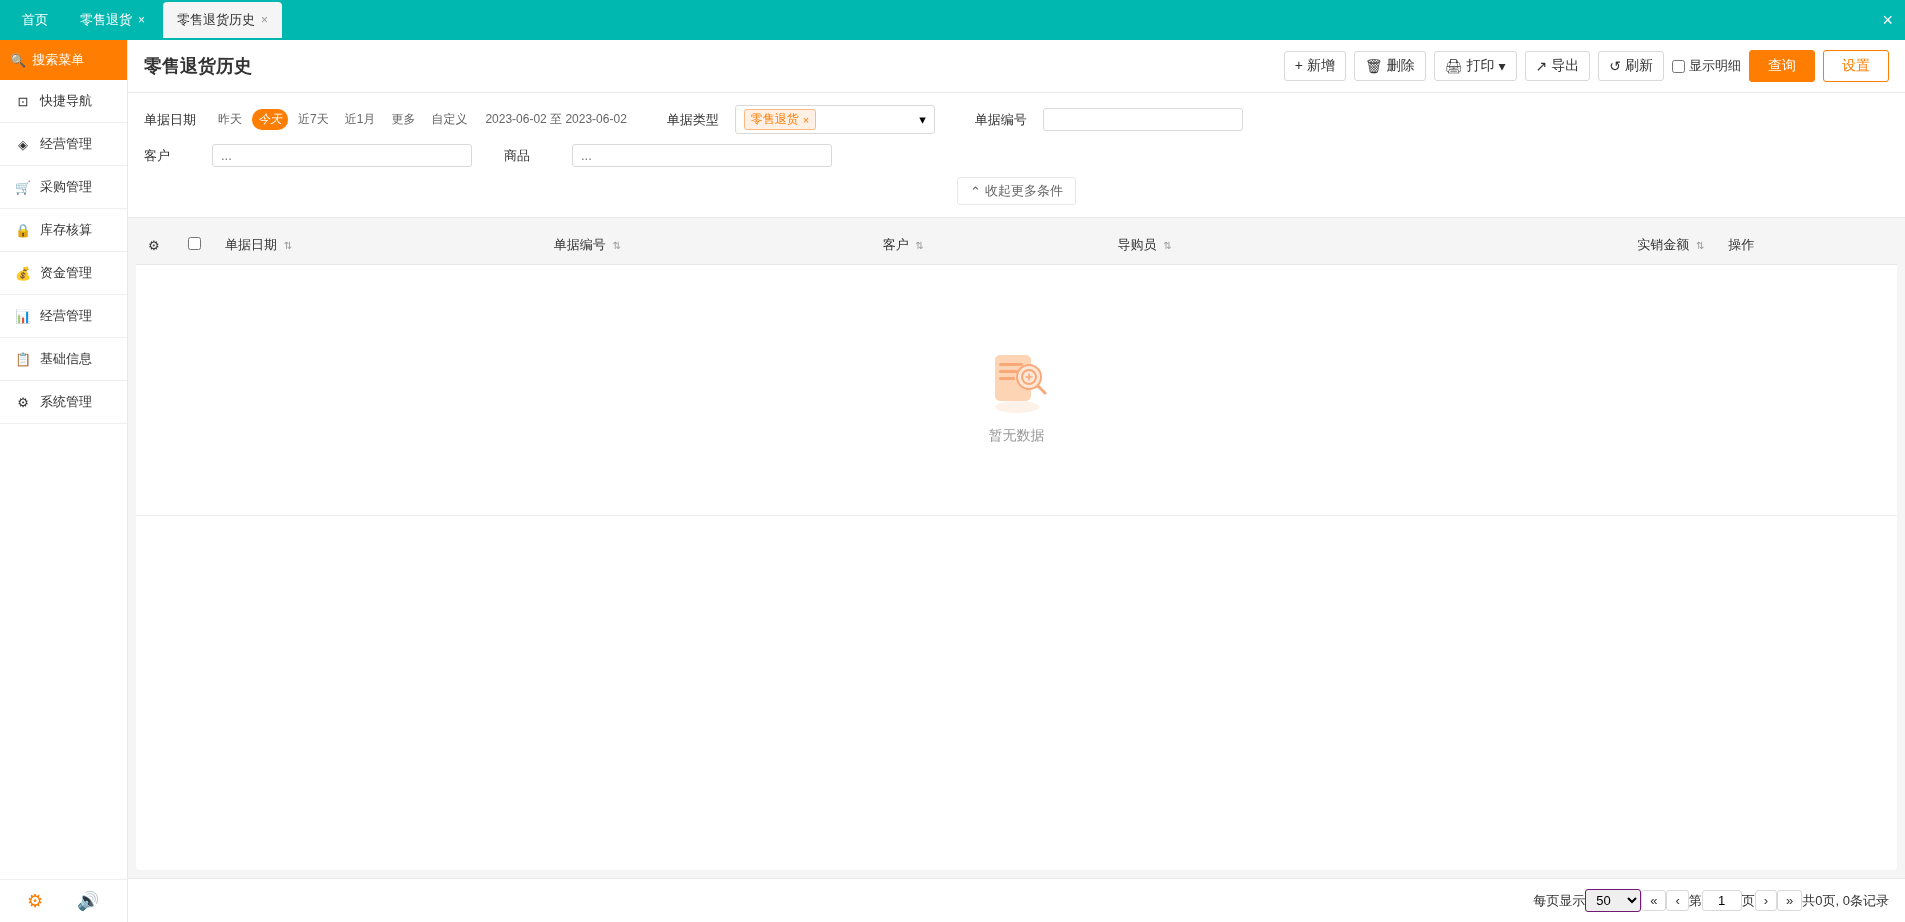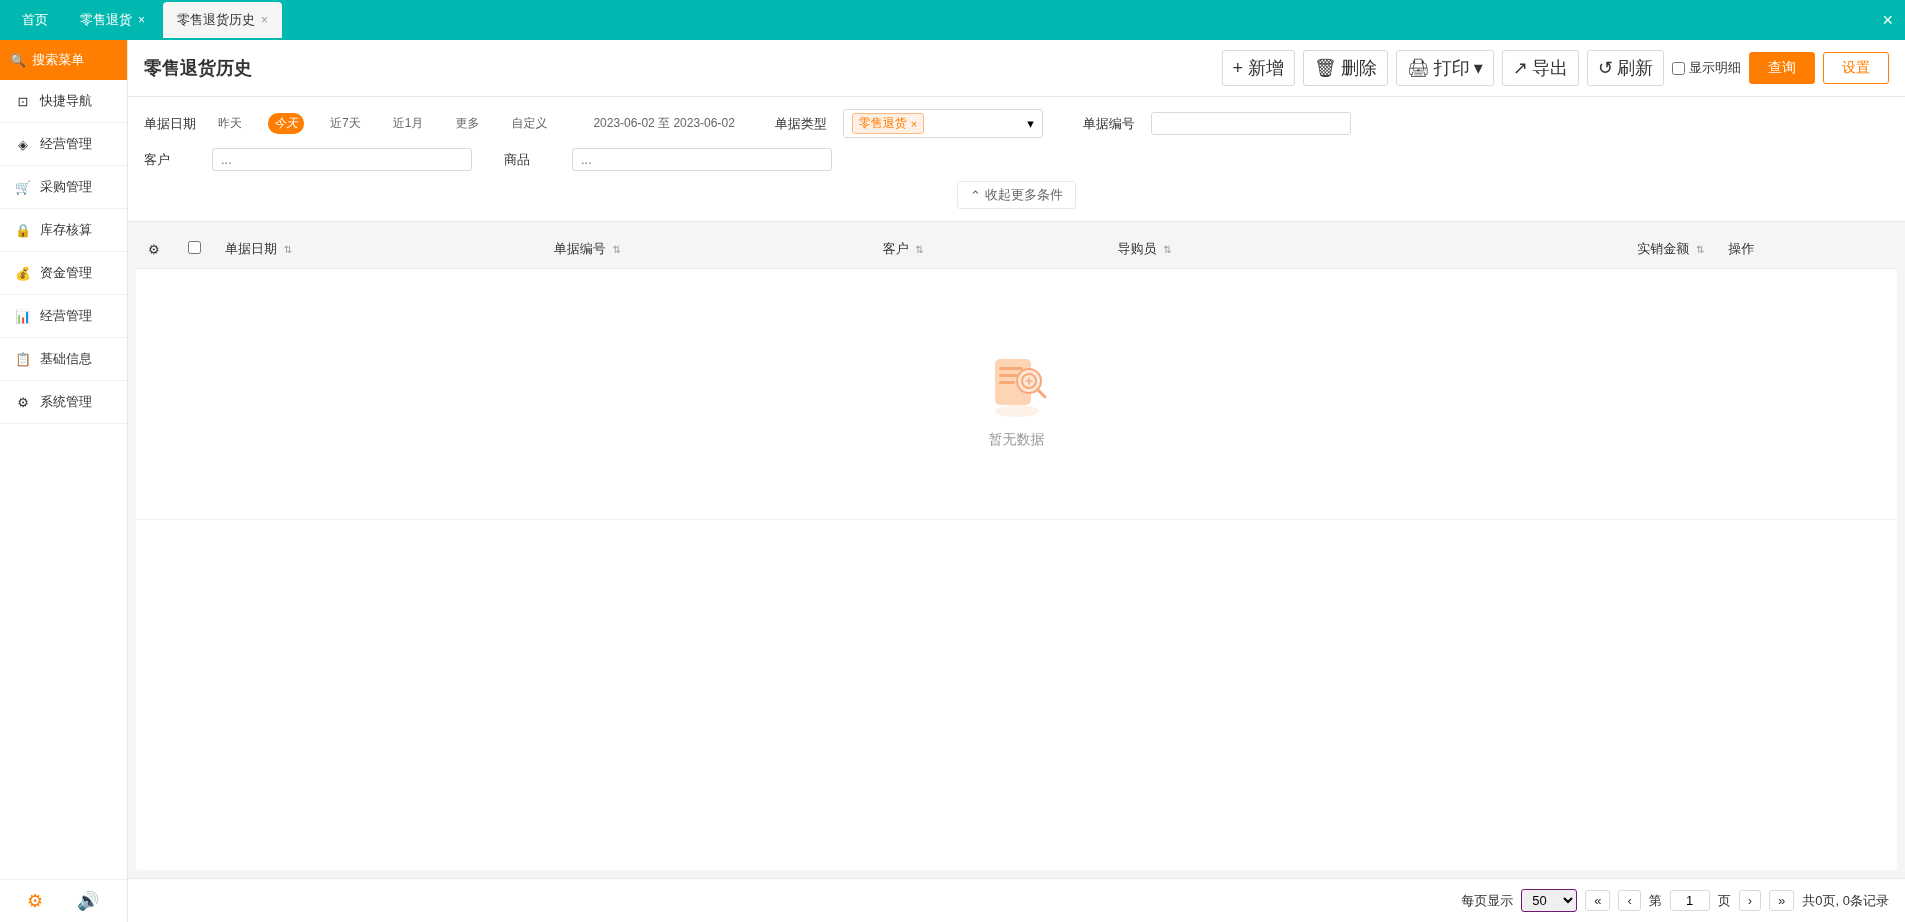--- a/index.html
+++ b/index.html
@@ -49,36 +49,36 @@
     
     .page-header {
       display: flex; align-items: center; justify-content: space-between;
       padding: 10px 16px; background: #fff; border-bottom: 1px solid #e8e8e8; min-height: 48px;
     }
     .page-title { font-size: 18px; font-weight: bold; color: #333; }
     .header-actions { display: flex; align-items: center; gap: 8px; }
     .btn {
       display: flex; align-items: center; gap: 4px; padding: 5px 10px;
       border: 1px solid #d9d9d9; border-radius: 3px; background: #fff;
-      font-size: 18px; cursor: pointer; color: #333; white-space: nowrap;
+      font-size: 14px; cursor: pointer; color: #333; white-space: nowrap;
     }
     .btn-query { background: #ff7d00; color: #fff; border-color: #ff7d00; padding: 6px 18px; font-size: 14px; }
     .btn-setting { background: #fff; color: #ff7d00; border-color: #ff7d00; padding: 6px 18px; font-size: 14px; }
     .checkbox-label { display: flex; align-items: center; gap: 4px; font-size: 13px; cursor: pointer; color: #333; }
 
     
     .filter-area { background: #fff; padding: 12px 16px; border-bottom: 1px solid #e8e8e8; }
     .filter-row { display: flex; align-items: center; gap: 0; margin-bottom: 10px; flex-wrap: wrap; }
     .filter-label { font-size: 13px; color: #333; white-space: nowrap; margin-right: 8px; min-width: 60px; }
-    .date-filter { display: flex; align-items: center; gap: 20px; }
+    .date-filter { display: flex; align-items: center; gap: 4px; }
     .date-btn {
       padding: 2px 6px; font-size: 12px; border-radius: 3px; cursor: pointer; color: #666; border: none; background: none;
     }
     .date-btn.today { background: #ff7d00; color: #fff; border-radius: 10px; padding: 2px 6px; font-style: italic; }
-    .date-range { font-size: 12px; color: #666; margin-left: 20px; }
+    .date-range { font-size: 12px; color: #666; margin-left: 8px; }
     .filter-select {
       display: flex; align-items: center; border: 1px solid #d9d9d9; border-radius: 3px;
       padding: 3px 8px; font-size: 13px; min-width: 200px; cursor: pointer; background: #fff; gap: 6px;
     }
     .filter-tag {
       display: inline-flex; align-items: center; gap: 4px; background: #fff0e6;
       color: #ff7d00; border: 1px solid #ffb980; border-radius: 3px; padding: 1px 6px; font-size: 12px;
     }
     .filter-tag-close { cursor: pointer; color: #ff7d00; font-size: 11px; }
     .filter-input {
@@ -107,21 +107,21 @@
     .empty-state {
       display: flex; flex-direction: column; align-items: center; justify-content: center;
       padding: 60px 0; color: #999; font-size: 14px;
     }
     .empty-icon { width: 80px; height: 80px; margin-bottom: 12px; }
 
     
     .pagination-area {
       display: flex; align-items: center; justify-content: flex-end;
       padding: 10px 16px; background: #fff; border-top: 1px solid #e8e8e8;
-      font-size: 13px; color: #333; gap: 8px;
+      font-size: 13px; color: #333; 
     }
     .page-size-select {
       border: 1px solid #701a75; border-radius: 3px; padding: 2px 6px; font-size: 13px; cursor: pointer;
     }
     .page-nav-btn {
       border: 1px solid #d9d9d9; border-radius: 3px; padding: 2px 8px; background: #fff;
       cursor: pointer; font-size: 13px; color: #333;
     }
     .page-input { border: 1px solid #d9d9d9; border-radius: 3px; width: 40px; text-align: center; font-size: 13px; padding: 2px; }
   </style>

